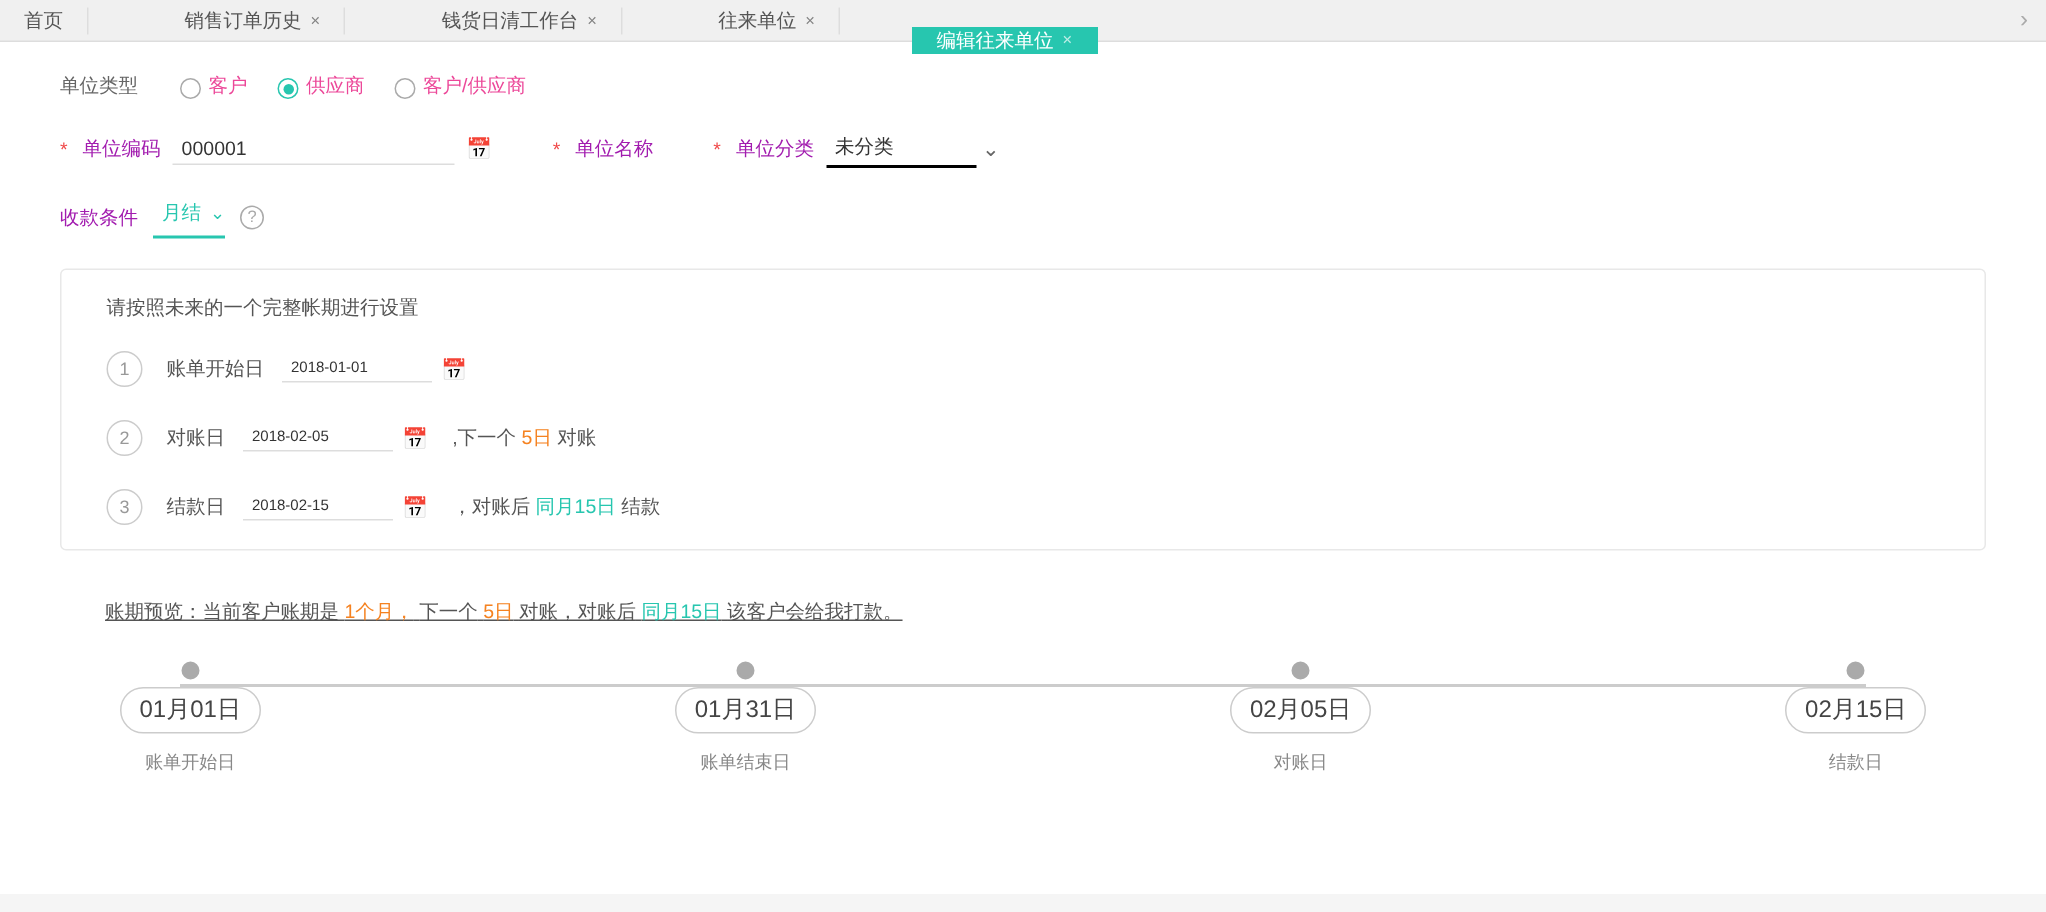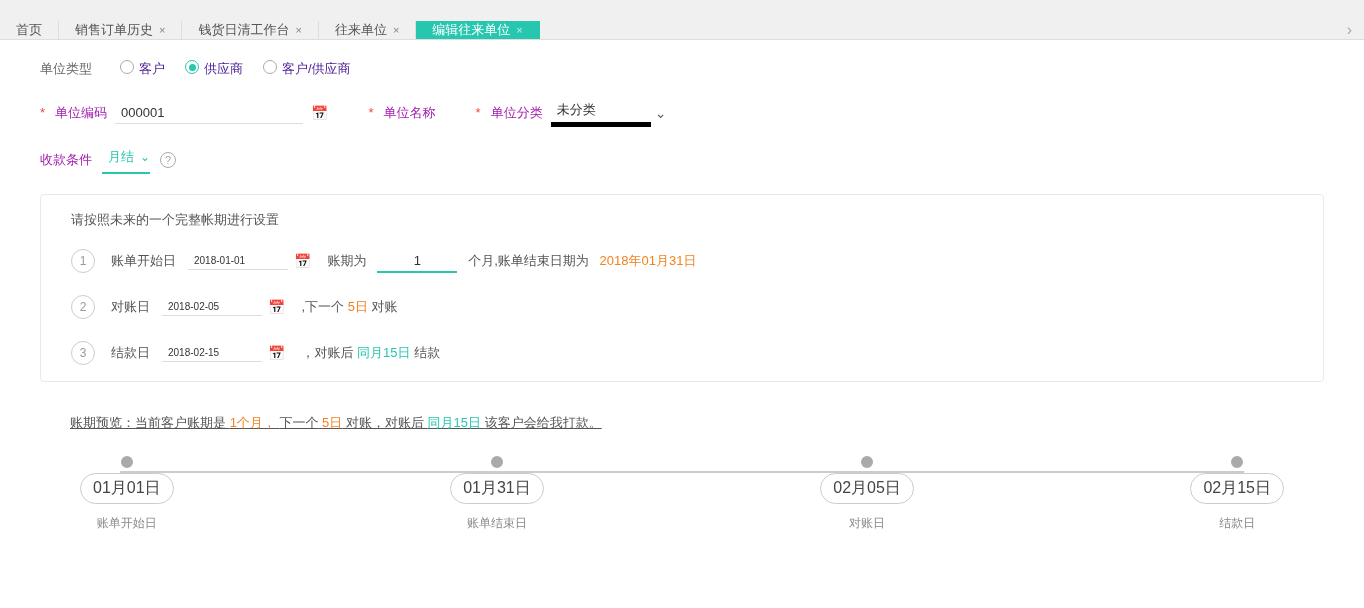--- a/index.html
+++ b/index.html
@@ -1,24 +1,25 @@
 <!DOCTYPE html>
 <html><head>
   <meta charset="utf-8">
   <style>
     * { box-sizing: border-box; margin: 0; padding: 0; }
     body { font-family: 'Microsoft YaHei', '微软雅黑', Arial, sans-serif; font-size: 13px; background: #f5f5f5; color: #333; }
 
     
     .tab-bar {
       display: flex;
-      align-items: flex-end;
+      align-items: center;
       background: #f0f0f0;
       border-bottom: 1px solid #ddd;
-      height: 40px;
+      height: 28px;
+      gap: 48px;
     }
     .tab {
       display: flex;
       align-items: center;
       padding: 0 16px;
       cursor: pointer;
       border-right: 1px solid #ddd;
       font-size: 13px;
       color: #555;
       background: #f0f0f0;
@@ -66,25 +67,25 @@
       gap: 20px;
       margin-bottom: 20px;
     }
     .radio-label {
       color: #666;
       font-size: 13px;
       margin-right: 8px;
     }
     .radio-item {
       display: flex;
-      align-items: flex-start;
+      align-items: flex-end;
       gap: 5px;
       cursor: pointer;
       font-size: 13px;
-      color: #4c1d95;
+      color: #ec4899;
     }
     .radio-circle {
       width: 14px; height: 14px;
       border-radius: 50%;
       border: 1.5px solid #aaa;
       display: inline-flex; align-items: center; justify-content: center;
     }
     .radio-circle.checked {
       border-color: #27c6af;
     }
@@ -134,21 +135,21 @@
 
     
     .field-select {
       display: flex;
       align-items: center;
       gap: 4px;
     }
     .select-value {
       font-size: 13px;
       color: #333;
-      border-bottom: 5px solid #000000;
+      border-bottom: 2px solid #000000;
       padding: 3px 6px;
       min-width: 100px;
     }
     .chevron-icon {
       color: #666;
       font-size: 14px;
       cursor: pointer;
     }
 
     
@@ -375,29 +376,20 @@
   </div>
 
   <div class="period-card">
     <div class="period-title">请按照未来的一个完整帐期进行设置</div>
 
     <div class="period-row">
       <div class="period-num">1</div>
       <span class="period-field-label">账单开始日</span>
       <input class="date-input" type="text" value="2018-01-01" style="">
       <span class="date-icon">📅</span>
-      <span class="period-desc">
-        <span>账期为</span>
-        &nbsp;
-        <input class="period-month-input" type="text" value="1" style="">
-        &nbsp;
-        <span>个月,账单结束日期为</span>
-        &nbsp;
-        <span class="highlight-orange">2018年01月31日</span>
-      </span>
     </div>
 
     <div class="period-row">
       <div class="period-num">2</div>
       <span class="period-field-label">对账日</span>
       <input class="date-input" type="text" value="2018-02-05" style="">
       <span class="date-icon">📅</span>
       <span class="period-desc">
         <span>,下一个</span>
         <span class="highlight-orange">5日</span>

